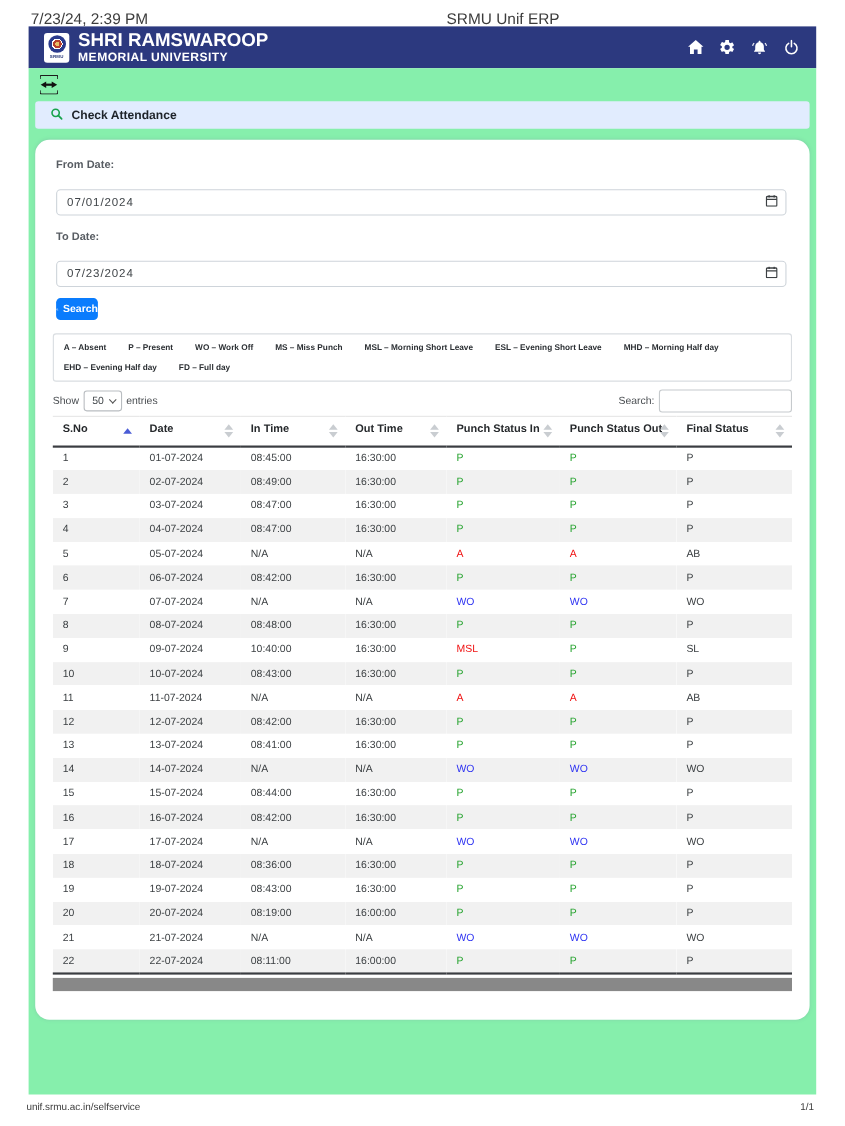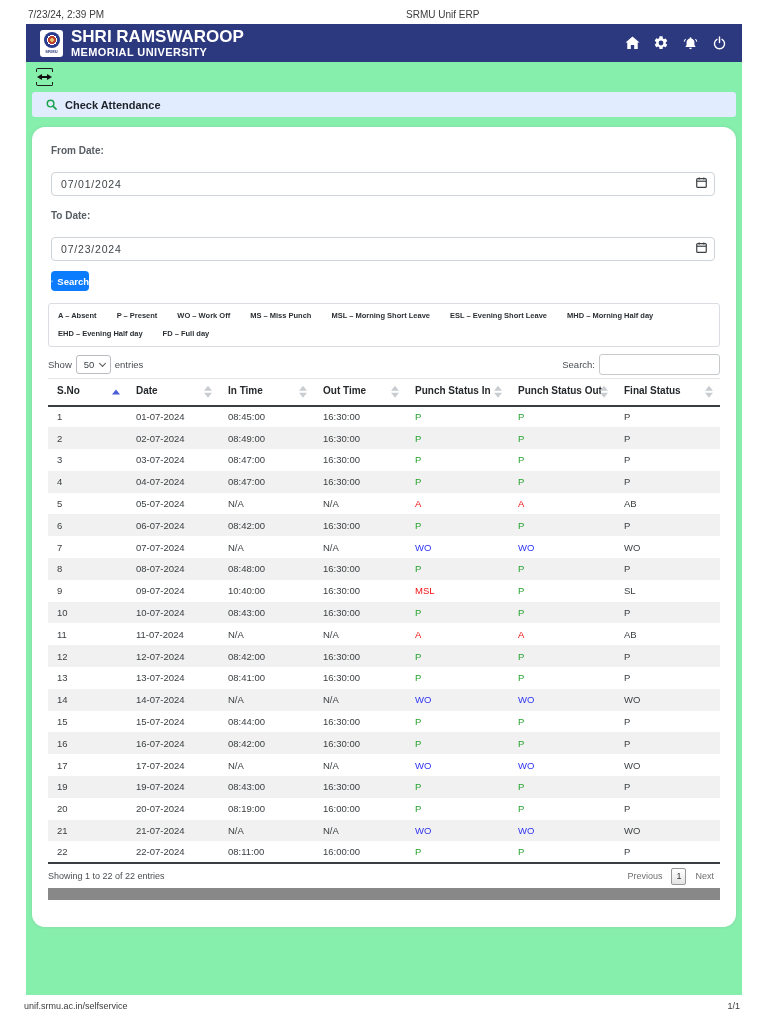--- a/index.html
+++ b/index.html
@@ -1,18 +1,18 @@
 <!DOCTYPE html>
 <html><head>
 <meta charset="utf-8">
 <style>
   * {margin:0; padding:0; box-sizing:border-box;}
   body {font-family:"Liberation Sans", sans-serif;}
   .page {position:relative; width:768px; height:1024px; background:#fff; overflow:hidden;}
-  .ph {position:absolute; top:9px; font-size:10px; color:#3c3c3c;}
+  .ph {position:absolute; top:9px; font-size:14px; color:#3c3c3c;}
   .ph-left {left:28px;}
   .ph-title {left:406px;}
   .content {position:absolute; left:26px; top:24px; width:716px;}
   .navbar {height:38px; background:#2c397f; display:flex; align-items:center; padding:0 15px 0 14px;}
   .logo-box {width:23px; height:27px; background:#fff; border-radius:3px; margin-right:8px; display:flex; flex-direction:column; align-items:center; justify-content:center; flex:none;}
   .logo-circle {width:16px; height:16px; border-radius:50%; background:radial-gradient(circle at 50% 50%, #e8c06a 0 2px, #b8402e 2px 4px, #ffffff 4px 5px, #2a3a8c 5px 8px);}
   .logo-text {font-size:4px; font-weight:bold; color:#253677; margin-top:1px; letter-spacing:.2px;}
   .brand {color:#fff; font-weight:bold; line-height:1;}
   .brand-l1 {font-size:17px;}
   .brand-l2 {font-size:11px; margin-top:2px; letter-spacing:.4px;}
@@ -377,20 +377,29 @@
               <tr>
                 <td>17</td>
                 <td>17-07-2024</td>
                 <td>N/A</td>
                 <td>N/A</td>
                 <td style="color: rgb(46, 51, 242);">WO</td>
                 <td style="color: rgb(46, 51, 242);">WO</td>
                 <td>WO</td>
               </tr>
               <tr>
+                <td>18</td>
+                <td>18-07-2024</td>
+                <td>08:36:00</td>
+                <td>16:30:00</td>
+                <td style="color: rgb(37, 163, 46);">P</td>
+                <td style="color: rgb(37, 163, 46);">P</td>
+                <td>P</td>
+              </tr>
+              <tr>
                 <td>19</td>
                 <td>19-07-2024</td>
                 <td>08:43:00</td>
                 <td>16:30:00</td>
                 <td style="color: rgb(37, 163, 46);">P</td>
                 <td style="color: rgb(37, 163, 46);">P</td>
                 <td>P</td>
               </tr>
               <tr>
                 <td>20</td>
@@ -415,28 +424,20 @@
                 <td>22-07-2024</td>
                 <td>08:11:00</td>
                 <td>16:00:00</td>
                 <td style="color: rgb(37, 163, 46);">P</td>
                 <td style="color: rgb(37, 163, 46);">P</td>
                 <td>P</td>
               </tr>
             </tbody>
         </table>
 
-        <div class="dt-footer">
-          <span class="showing">Showing 1 to 22 of 22 entries</span>
-          <span class="pager">
-            <span class="page-btn">Previous</span>
-            <span class="page-num">1</span>
-            <span class="page-btn">Next</span>
-          </span>
-        </div>
         <div class="scrollbar"></div>
       </div>
     </div>
   </div>
 
   <div class="print-footer pf-left">unif.srmu.ac.in/selfservice</div>
   <div class="print-footer pf-right">1/1</div>
 </div>
 
 </body></html>

